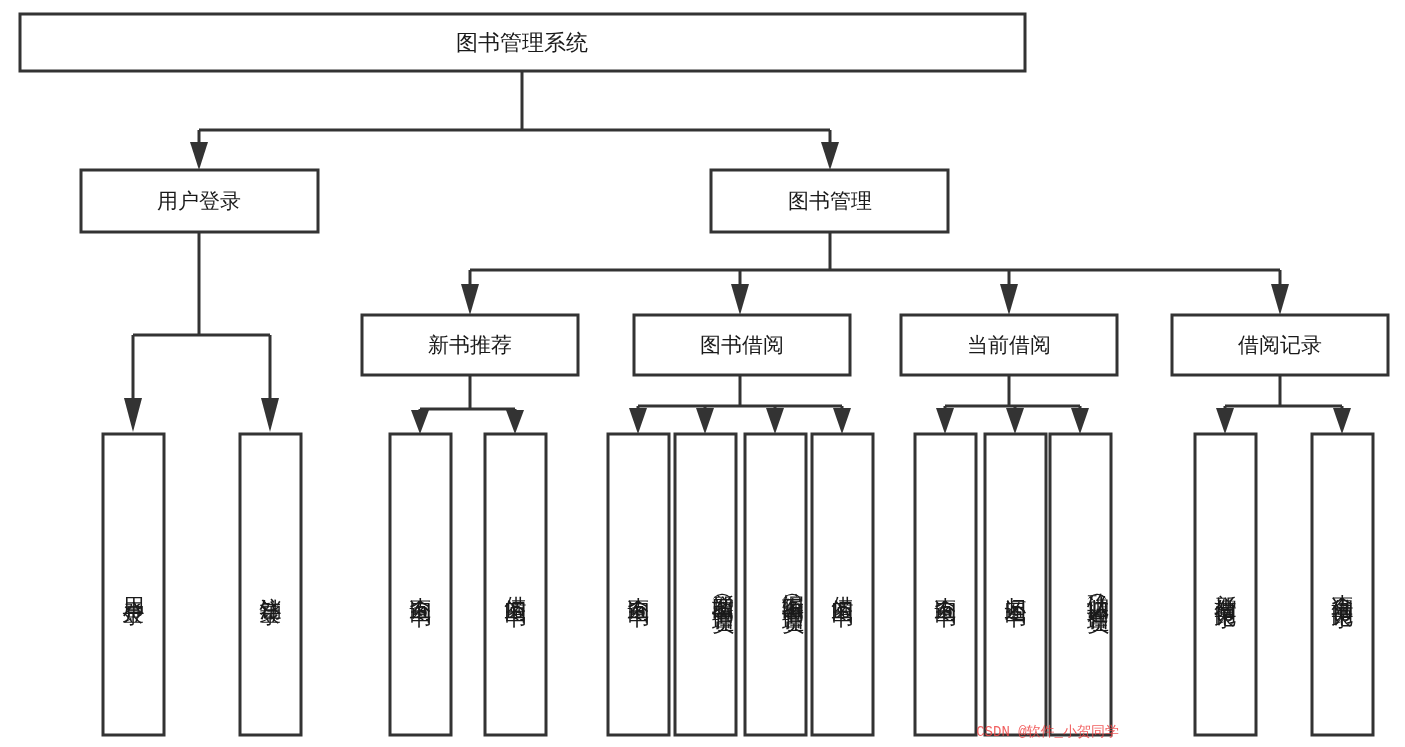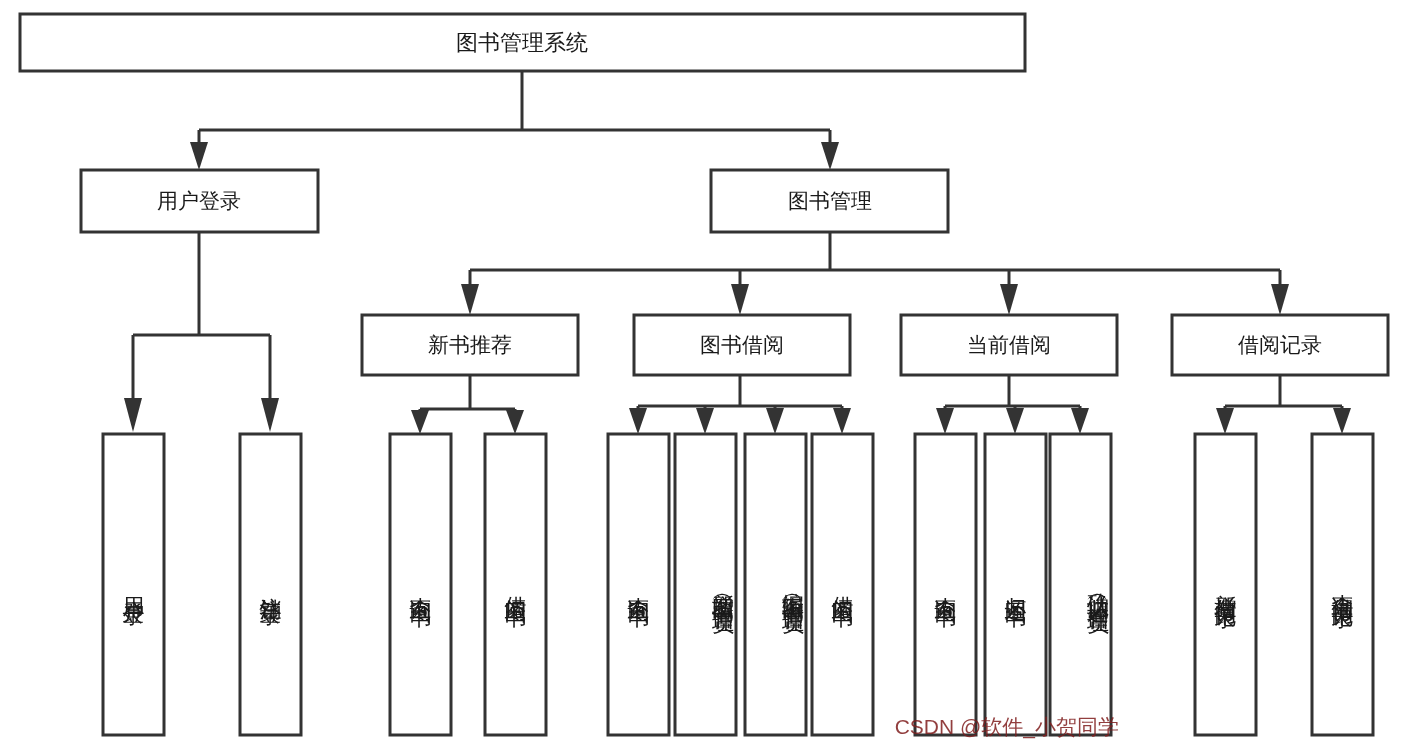--- a/index.html
+++ b/index.html
@@ -65,23 +65,23 @@
     color: #1a1a1a;
     letter-spacing: 3px;
     text-align: center;
     white-space: nowrap;
     pointer-events: none;
   }
   .watermark {
     position: absolute;
     right: 8px;
     bottom: 6px;
-    font-family: Liberation Sans, sans-serif;
-    font-size: 21px;
-    color: #7f1d1d;
+    font-family: Liberation Mono, monospace;
+    font-size: 14px;
+    color: #ef4444;
     white-space: nowrap;
     opacity: 0.85;
   }
 </style>
 </head>
 <body>
 
 <div id="diagram-root">
 
   <svg id="flowchart" viewBox="0 0 1405 747">

